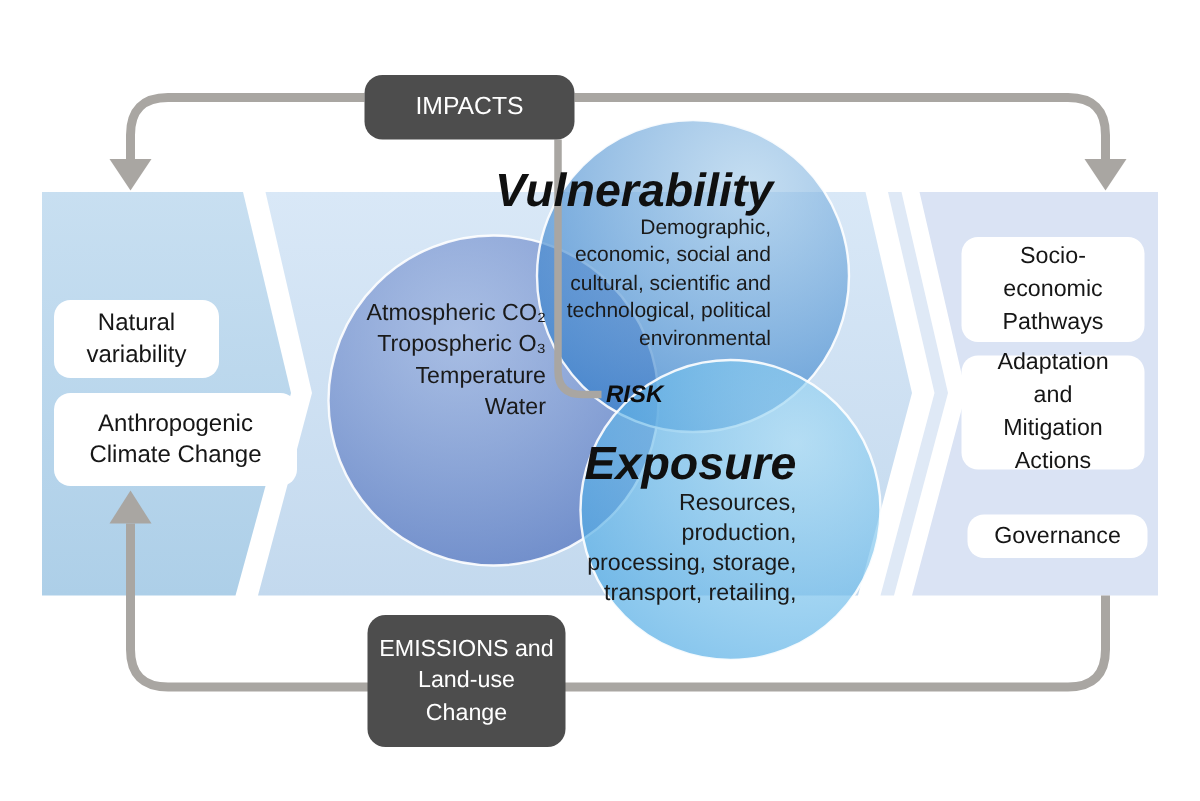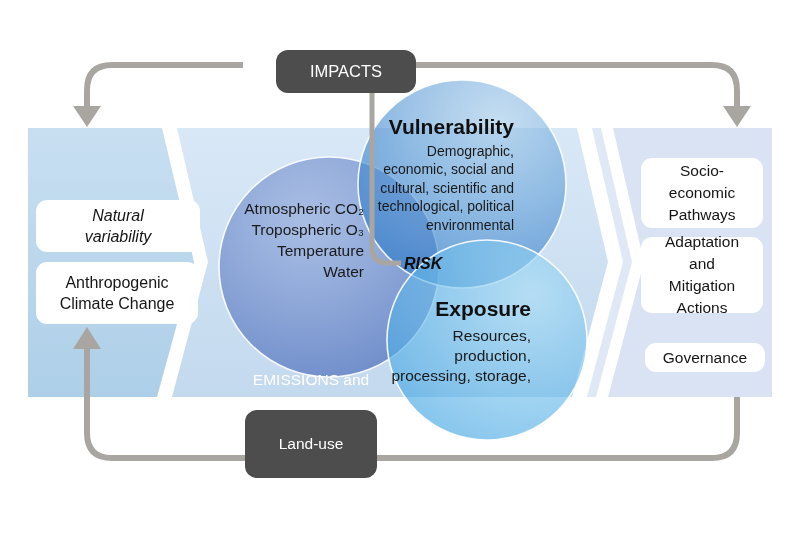--- a/index.html
+++ b/index.html
@@ -15,21 +15,21 @@
         color:#161616;font-size:16px;line-height:21px;z-index:3;}
   .wbox.small{font-size:15.5px;line-height:22px;}
 
   
   .dbox{background:#4d4d4d;border-radius:12px;display:flex;flex-direction:column;
         align-items:center;justify-content:center;text-align:center;
         color:#ffffff;font-size:15.5px;line-height:21.5px;z-index:4;}
 
   
   .vtext{z-index:2;text-align:right;color:#1a1a1a;}
-  .vtitle{font-weight:bold;font-size:21px;line-height:28px;color:#101010;}
+  .vtitle{font-weight:bold;font-size:31px;line-height:28px;color:#101010;font-style:italic;}
   .vlist span{display:block;}
   .vuln-list{font-size:14px;line-height:18.4px;margin-top:1px;}
   .haz-list{font-size:15.5px;line-height:21px;margin-top:8px;}
   .exp-list{font-size:15.5px;line-height:20px;margin-top:3px;}
   .risk{z-index:2;font-weight:bold;font-size:16px;color:#0d0d0d;}
 </style>
 </head>
 <body>
 
 <div id="stage">
@@ -101,24 +101,25 @@
     </div>
   </div>
 
   <div class="abs risk" style="left:404px;top:255px;font-style:italic;">RISK</div>
 
   <div class="abs vtext" style="left:380px;top:295px;width:151px;">
     <div class="vtitle">Exposure</div>
     <div class="vlist exp-list">
       <span>Resources, production,</span>
       <span>processing, storage,</span>
+      <span>transport, retailing,</span>
     </div>
   </div>
 
-  <div class="abs wbox" style="left:36px;top:200px;width:164px;height:52px;font-style:italic;">
+  <div class="abs wbox" style="left:36px;top:200px;width:110px;height:52px;">
     <span>Natural</span>
     <span>variability</span>
   </div>
   <div class="abs wbox" style="left:36px;top:262px;width:162px;height:62px;">
     <span>Anthropogenic</span>
     <span>Climate Change</span>
   </div>
 
   <div class="abs wbox small" style="left:641px;top:158px;width:122px;height:70px;">
     <span>Socio-</span>
@@ -128,22 +129,22 @@
   <div class="abs wbox small" style="left:641px;top:237px;width:122px;height:76px;">
     <span>Adaptation</span>
     <span>and</span>
     <span>Mitigation</span>
     <span>Actions</span>
   </div>
   <div class="abs wbox small" style="left:645px;top:343px;width:120px;height:29px;">
     <span>Governance</span>
   </div>
 
-  <div class="abs dbox" style="left:243px;top:50px;width:140px;height:43px;font-size:16.5px;margin-left:33px;">
+  <div class="abs dbox" style="left:243px;top:50px;width:140px;height:43px;font-size:16.5px;">
     <span>IMPACTS</span>
   </div>
-  <div class="abs dbox" style="left:245px;top:410px;width:132px;height:68px;gap:43px;">
+  <div class="abs dbox" style="left:245px;top:410px;width:132px;height:88px;">
     <span>EMISSIONS and</span>
     <span>Land-use</span>
     <span>Change</span>
   </div>
 
 </div>
 
 </body></html>

